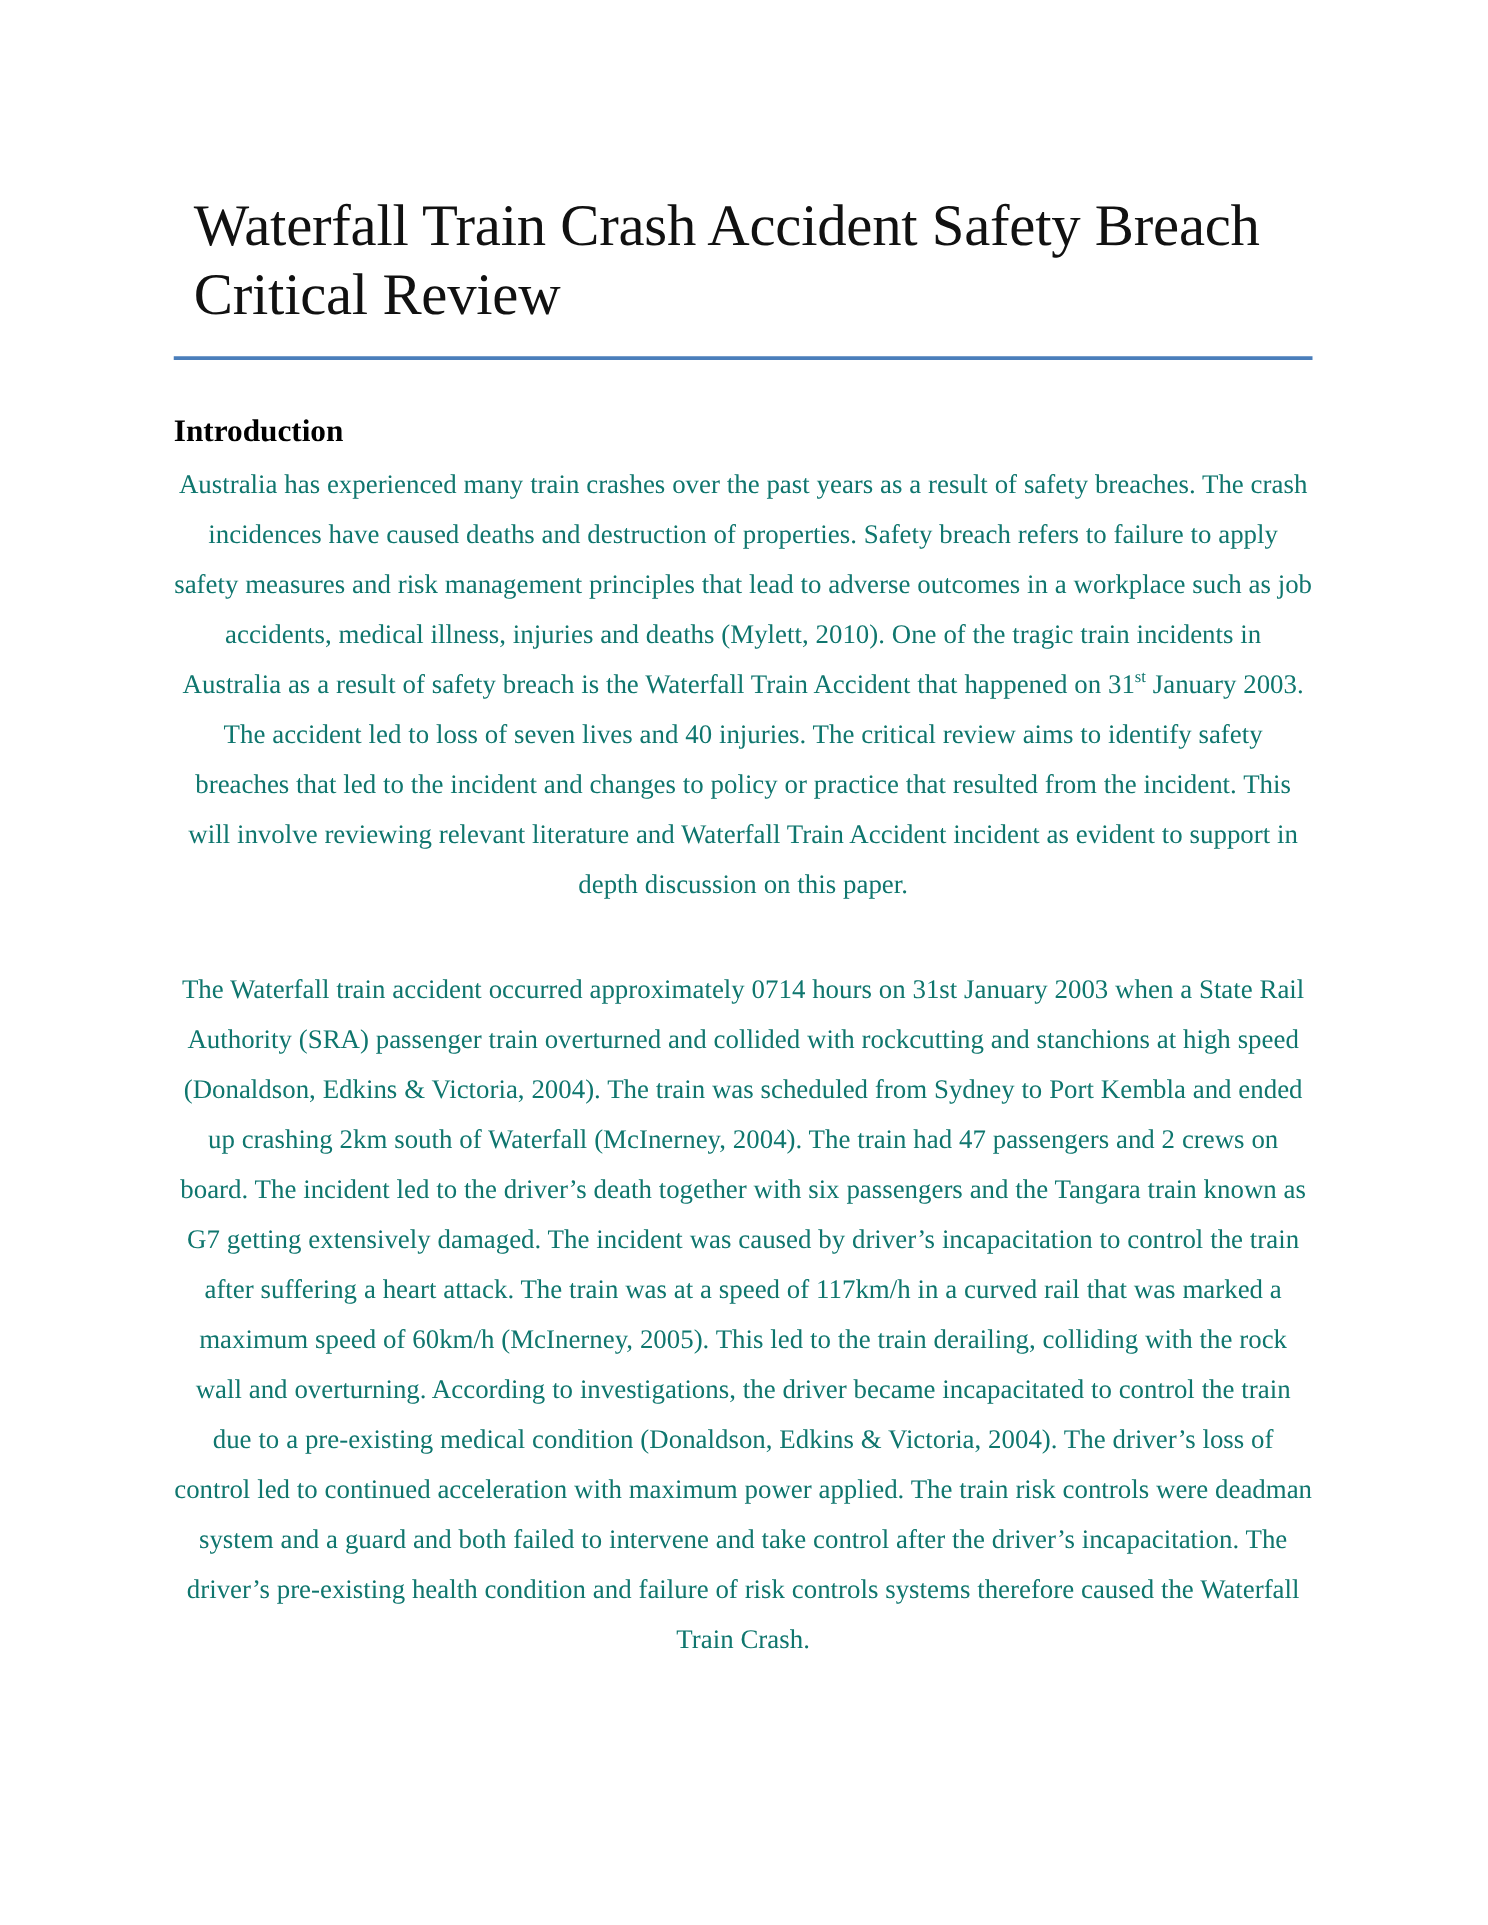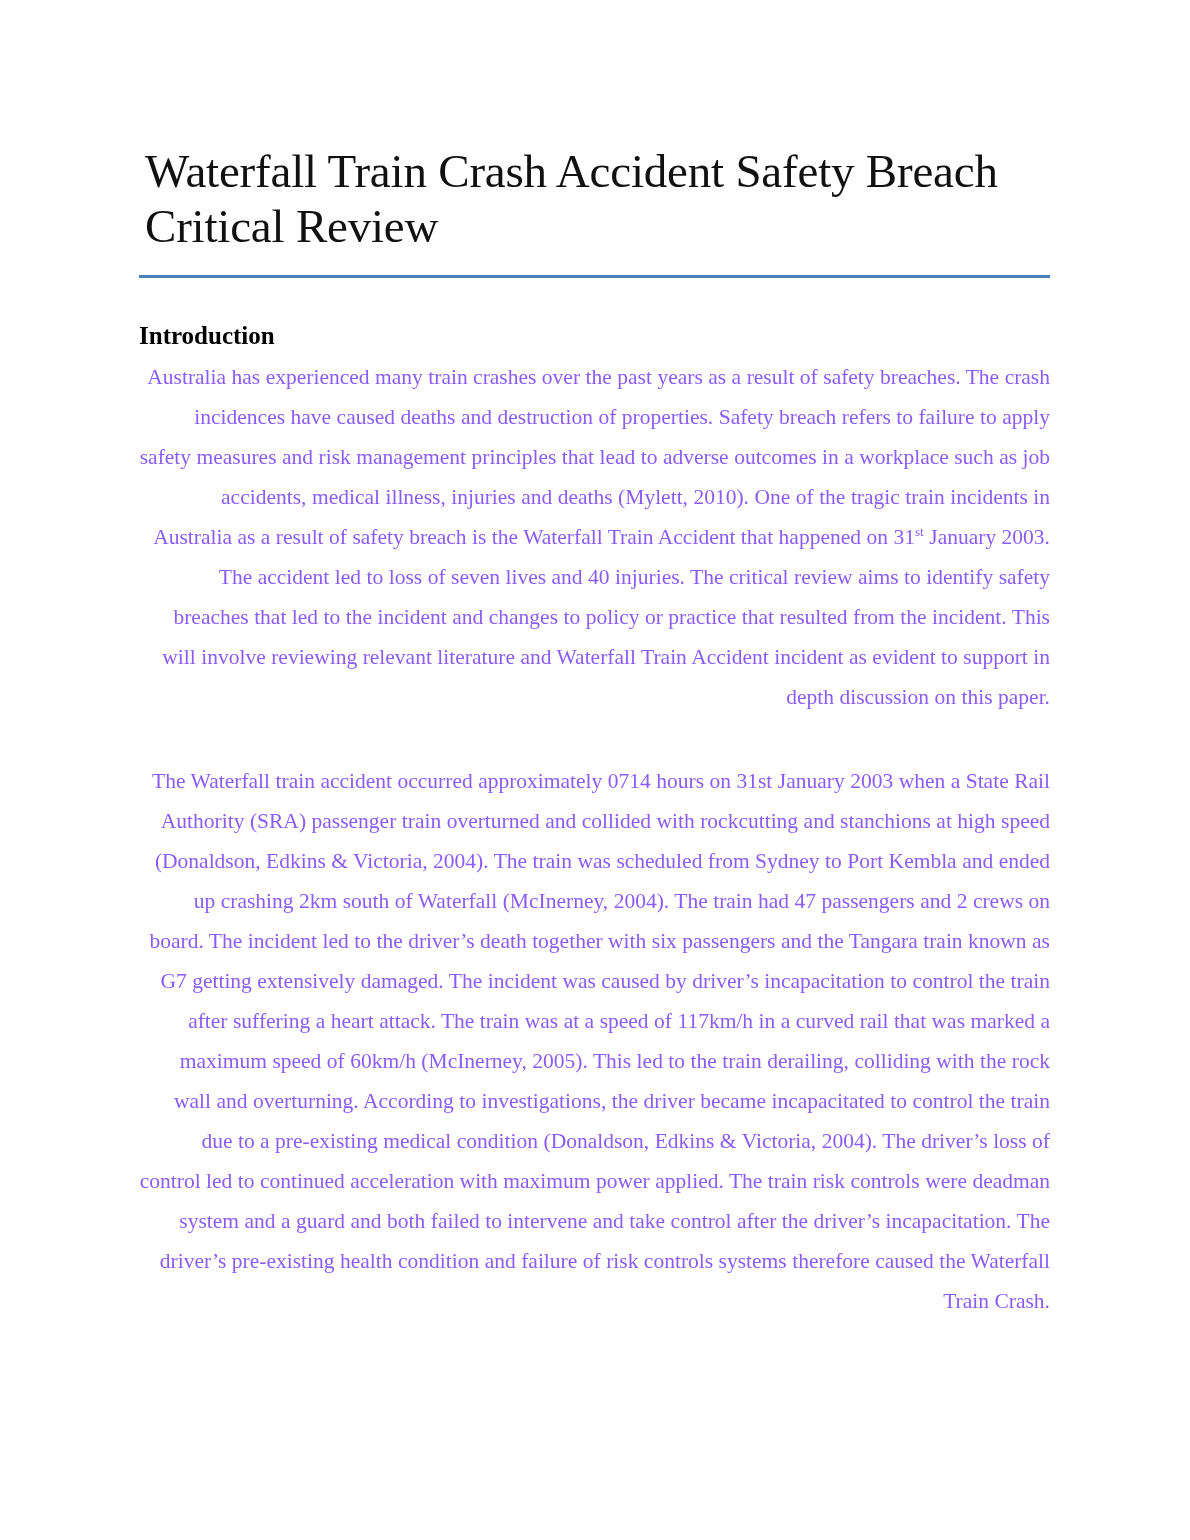--- a/index.html
+++ b/index.html
@@ -34,21 +34,21 @@
   }
 
   
   .doc-title {
     font-family: "Liberation Serif", "DejaVu Serif", serif;
     font-size: 47px;
     font-weight: 400;
     line-height: 1.16;
     letter-spacing: -0.2px;
     color: #111111;
-    margin: 6px;
+    margin: 16px;
     padding-top: 138px;
     white-space: pre-line;
   }
 
   .title-rule {
     margin-top: 22px;
     height: 3px;
     width: 911px;
     background: #4a7ebb;
     border: 0;
@@ -75,23 +75,23 @@
   .cause-section {
     margin-top: 44px;
   }
 
   
   .body-par {
     font-family: "Liberation Serif", "DejaVu Serif", serif;
     font-size: 21.5px;
     font-weight: 400;
     line-height: 40px;
-    color: #8b5cf6;
+    color: #0f766e;
     margin: 6px 0 0 0;
-    text-align: right;
+    text-align: center;
     word-spacing: 0.1px;
   }
 
   sup.ordinal {
     font-size: 0.62em;
     vertical-align: super;
     line-height: 0;
   }
 </style>
 </head>

